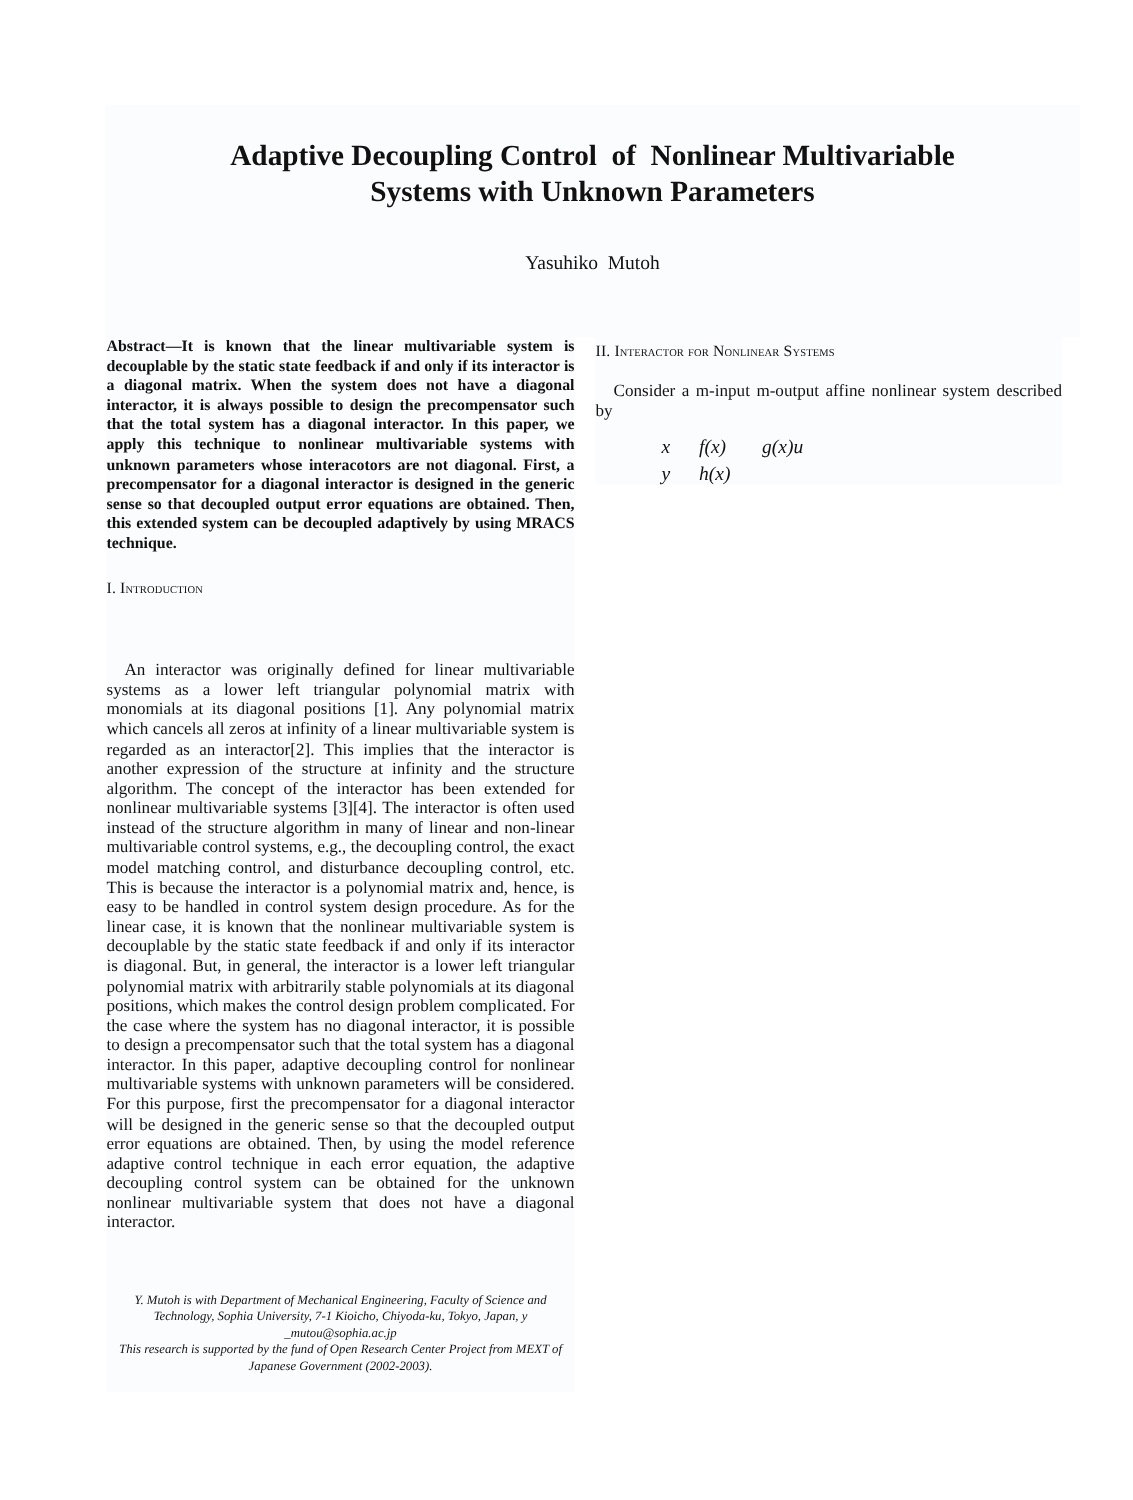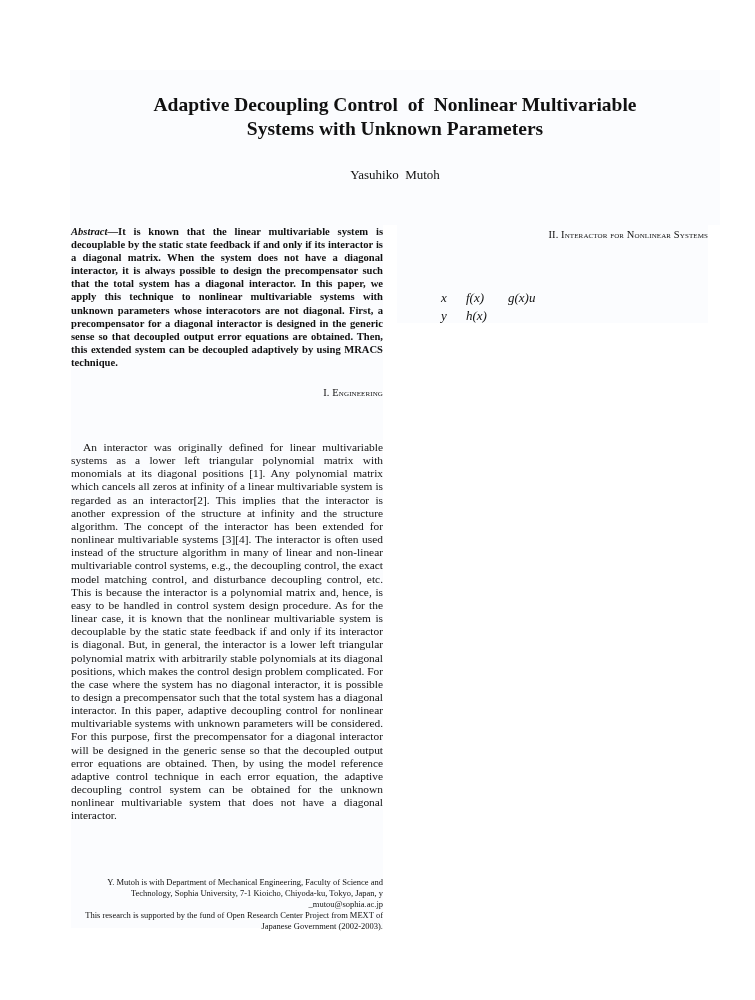--- a/index.html
+++ b/index.html
@@ -18,31 +18,31 @@
       font-size: 13px; line-height: 16px;
     }
     #left-col { left: 71px; top: 225px; width: 312px; height: 703px; }
     #right-col { left: 397px; top: 225px; width: 311px; height: 98px; }
     .col-inner { position: absolute; left: 0; right: 0; }
     p { margin: 0; }
     .just { text-align: justify; text-align-last: left; }
     #abstract {
       top: 0; font-weight: bold; font-size: 10.6px; line-height: 13.1px;
     }
-    #abstract .lead { font-style: italic; }
+    #abstract .lead { }
     .sec-head {
-      text-align: right; font-size: 10.5px; line-height: 14px;
+      text-align: left; font-size: 10.5px; line-height: 14px;
       font-variant: small-caps; letter-spacing: 0.1px;
     }
     #intro-head { top: 161px; }
     #intro-body {
       top: 186px; font-size: 11.4px; line-height: 13.15px; text-indent: 12px; margin-top: 30px;
     }
     #footnote {
-      top: 652px; font-size: 8.5px; line-height: 11px; text-align: right;
+      top: 636px; font-size: 8.5px; line-height: 11px; text-align: center; font-style: italic;
     }
     #sec2-head { top: 3px; }
     #sec2-body {
       top: 30px; font-size: 11.4px; line-height: 13.15px; text-indent: 12px;
     }
     #equations {
       top: 64px; left: 44px; font-style: italic; font-size: 13px; line-height: 18px;
     }
     .eq-row { display: flex; gap: 0; }
     .eq-row span { display: inline-block; }
@@ -56,33 +56,34 @@
   <div id="title">
     <div style="white-space:pre;">Adaptive Decoupling Control  of  Nonlinear Multivariable</div>
     <div>Systems with Unknown Parameters</div>
   </div>
   <div id="author" style="white-space:pre;">Yasuhiko  Mutoh</div>
 </div>
 
 <div id="left-col" class="tint">
   <p id="abstract" class="col-inner just"><span class="lead">Abstract</span><span>—</span><span>It is known that the linear multivariable system is decouplable by the static state feedback if and only if its interactor is a diagonal matrix. When the system does not have a diagonal interactor, it is always possible to design the precompensator such that the total system has a diagonal interactor. In this paper, we apply this technique to nonlinear multivariable systems with unknown parameters whose interacotors are not diagonal. First, a precompensator for a diagonal interactor is designed in the generic sense so that decoupled output error equations are obtained. Then, this extended system can be decoupled adaptively by using MRACS technique.</span></p>
 
-  <div id="intro-head" class="col-inner sec-head">I. Engineering</div>
+  <div id="intro-head" class="col-inner sec-head">I. Introduction</div>
 
   <p id="intro-body" class="col-inner just">An interactor was originally defined for linear multivariable systems as a lower left triangular polynomial matrix with monomials at its diagonal positions [1]. Any polynomial matrix which cancels all zeros at infinity of a linear multivariable system is regarded as an interactor[2]. This implies that the interactor is another expression of the structure at infinity and the structure algorithm. The concept of the interactor has been extended for nonlinear multivariable systems [3][4]. The interactor is often used instead of the structure algorithm in many of linear and non-linear multivariable control systems, e.g., the decoupling control, the exact model matching control, and disturbance decoupling control, etc. This is because the interactor is a polynomial matrix and, hence, is easy to be handled in control system design procedure. As for the linear case, it is known that the nonlinear multivariable system is decouplable by the static state feedback if and only if its interactor is diagonal. But, in general, the interactor is a lower left triangular polynomial matrix with arbitrarily stable polynomials at its diagonal positions, which makes the control design problem complicated. For the case where the system has no diagonal interactor, it is possible to design a precompensator such that the total system has a diagonal interactor. In this paper, adaptive decoupling control for nonlinear multivariable systems with unknown parameters will be considered. For this purpose, first the precompensator for a diagonal interactor will be designed in the generic sense so that the decoupled output error equations are obtained. Then, by using the model reference adaptive control technique in each error equation, the adaptive decoupling control system can be obtained for the unknown nonlinear multivariable system that does not have a diagonal interactor.</p>
 
   <div id="footnote" class="col-inner">
     <p>Y. Mutoh is with Department of Mechanical Engineering, Faculty of Science and Technology, Sophia University, 7-1 Kioicho, Chiyoda-ku, Tokyo, Japan, y _mutou@sophia.ac.jp</p>
     <p>This research is supported by the fund of Open Research Center Project from MEXT of Japanese Government (2002-2003).</p>
   </div>
 </div>
 
 <div id="right-col" class="tint">
   <div id="sec2-head" class="col-inner sec-head">II. Interactor for Nonlinear Systems</div>
 
+  <p id="sec2-body" class="col-inner just">Consider a m-input m-output affine nonlinear system described by</p>
 
   <div id="equations" class="col-inner">
     <div class="eq-row">
       <span class="eq-lhs">x</span>
       <span class="eq-t1">f(x)</span>
       <span>g(x)u</span>
     </div>
     <div class="eq-row">
       <span class="eq-lhs">y</span>
       <span class="eq-t1">h(x)</span>

